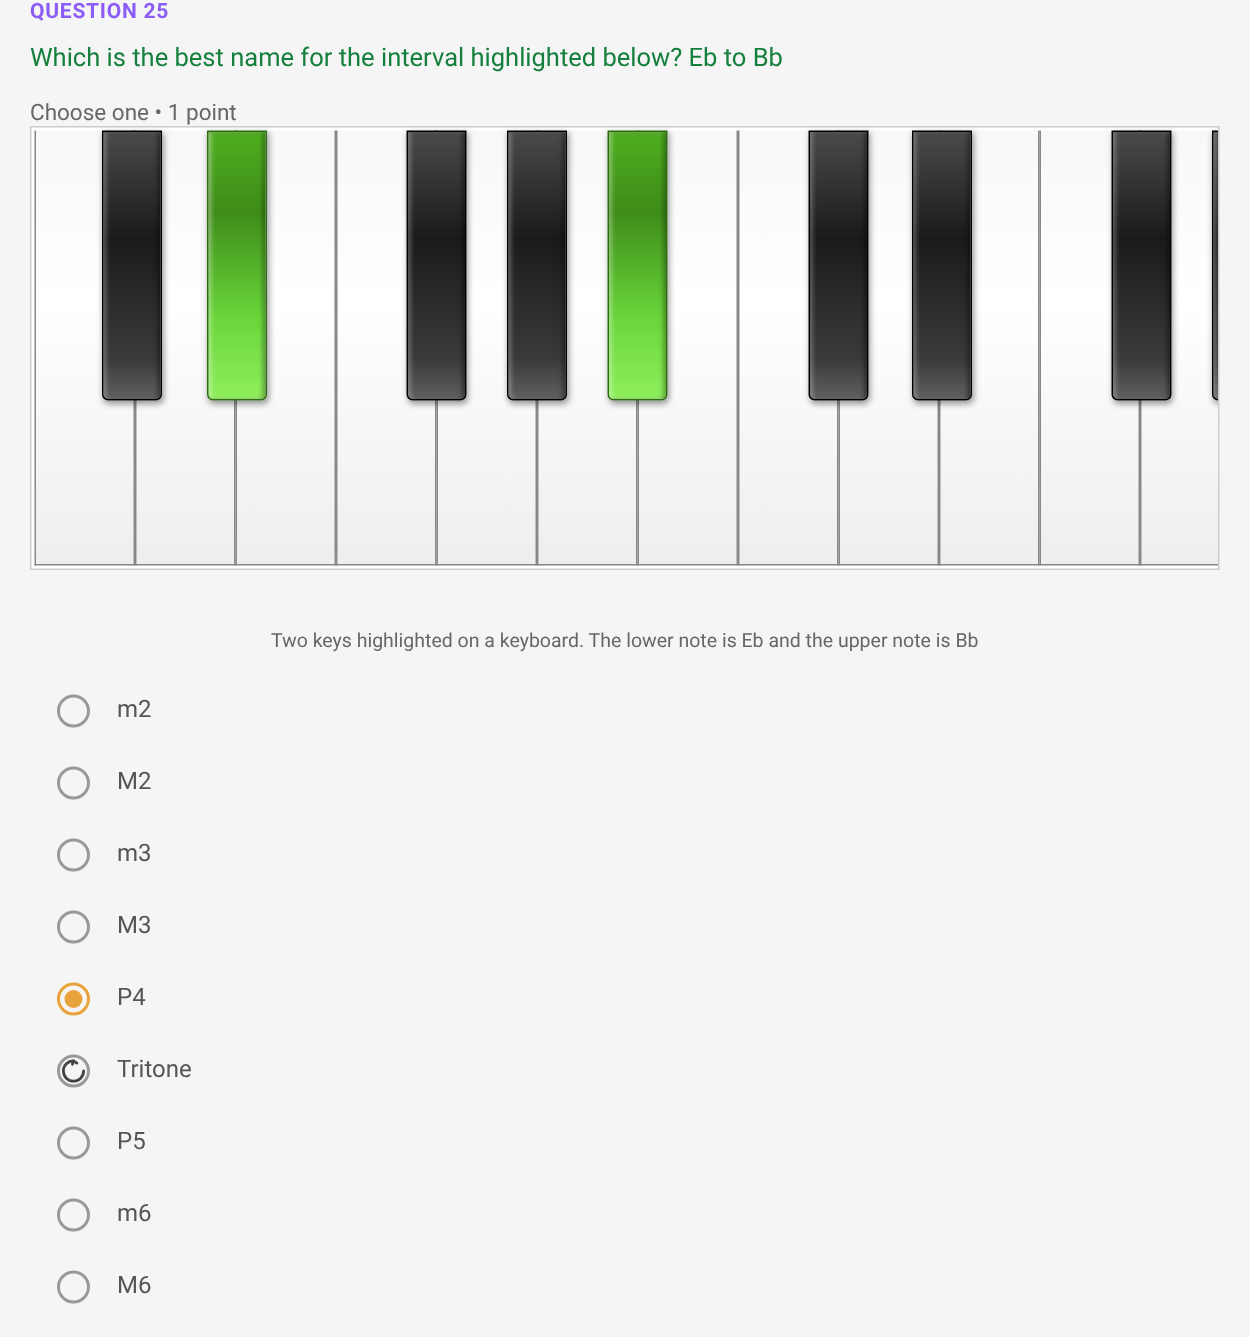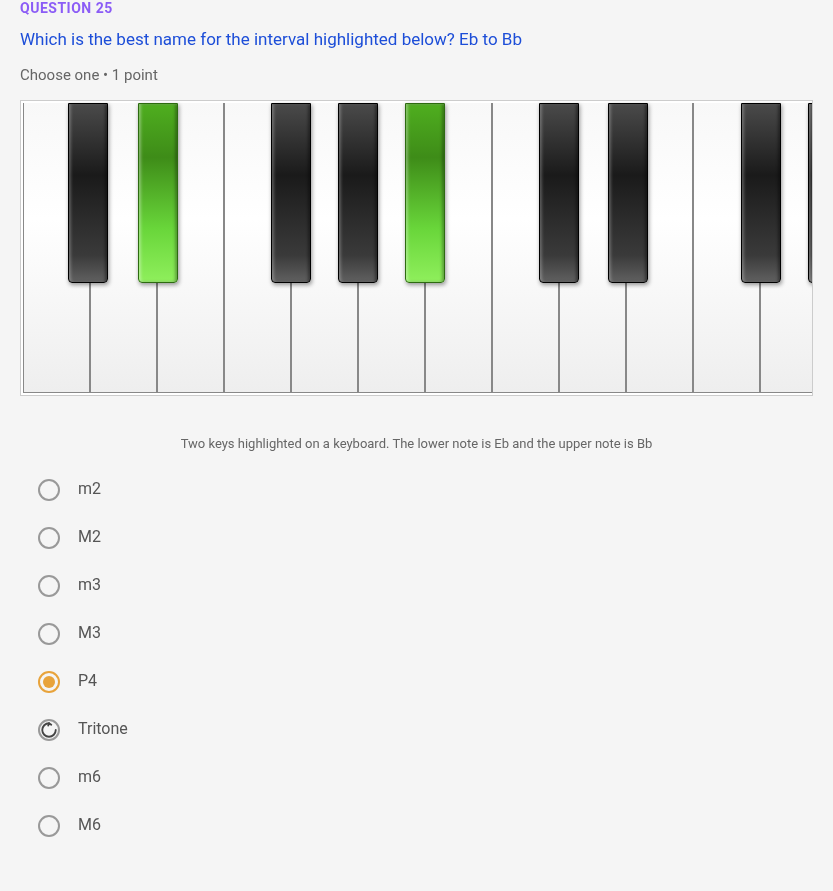--- a/index.html
+++ b/index.html
@@ -13,28 +13,27 @@
   .question-header {
     font-size: 14px;
     font-weight: 700;
     color: #8b5cf6;
     text-transform: uppercase;
     letter-spacing: 0.5px;
     margin-bottom: 12px;
   }
   .question-text {
     font-size: 17px;
-    color: #1d4ed8;
+    color: #15803d;
     margin-bottom: 14px;
     line-height: 1.4;
   }
   .instruction {
     font-size: 15px;
     color: #666;
-    margin-bottom: 16px;
   }
   .keyboard-wrap {
     border: 1px solid #ccc;
     background: #fff;
     padding: 2px;
     margin-bottom: 18px;
     overflow: hidden;
   }
   .keyboard {
     position: relative;
@@ -177,20 +176,24 @@
   <div class="option">
     <span class="radio">
       <svg viewBox="0 0 24 24" fill="none" stroke="#444" stroke-width="2.5">
         <path d="M12 3 a9 9 0 1 0 9 9" stroke-linecap="round"></path>
         <path d="M12 3 l3 2 M12 3 l-1 3" stroke-linecap="round"></path>
       </svg>
     </span>
     <span class="opt-label">Tritone</span>
   </div>
 
+  <div class="option">
+    <span class="radio"></span>
+    <span class="opt-label">P5</span>
+  </div>
 
   <div class="option">
     <span class="radio"></span>
     <span class="opt-label">m6</span>
   </div>
 
   <div class="option" style="margin-bottom:0;">
     <span class="radio"></span>
     <span class="opt-label">M6</span>
   </div>

